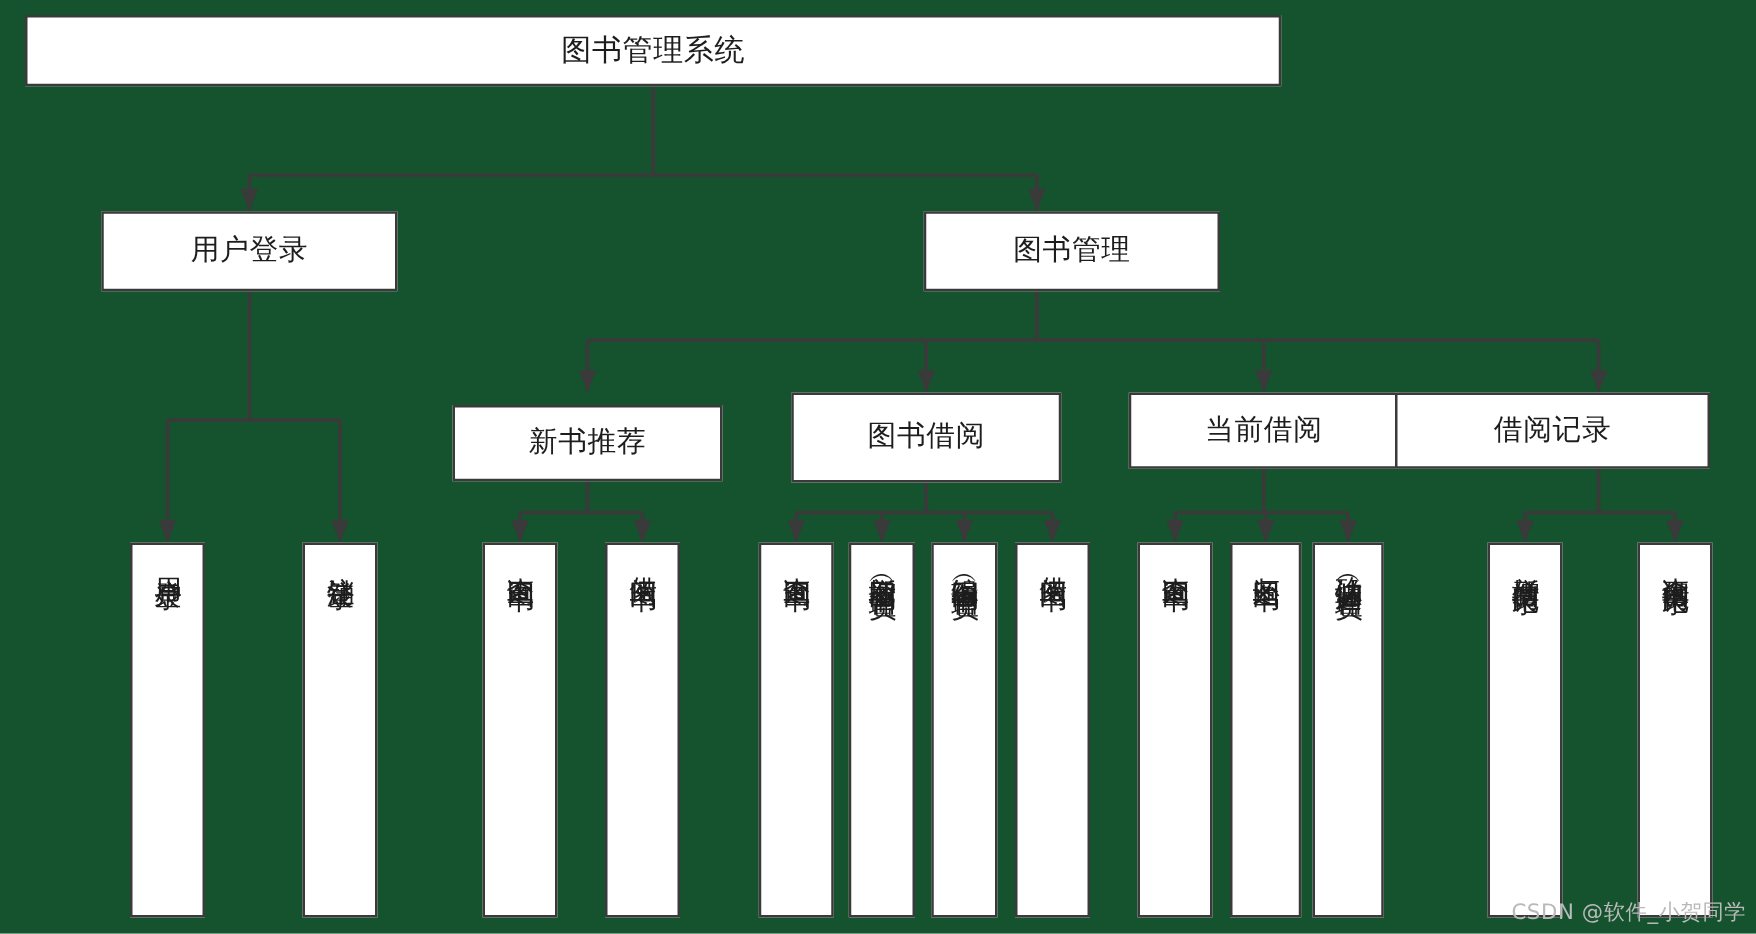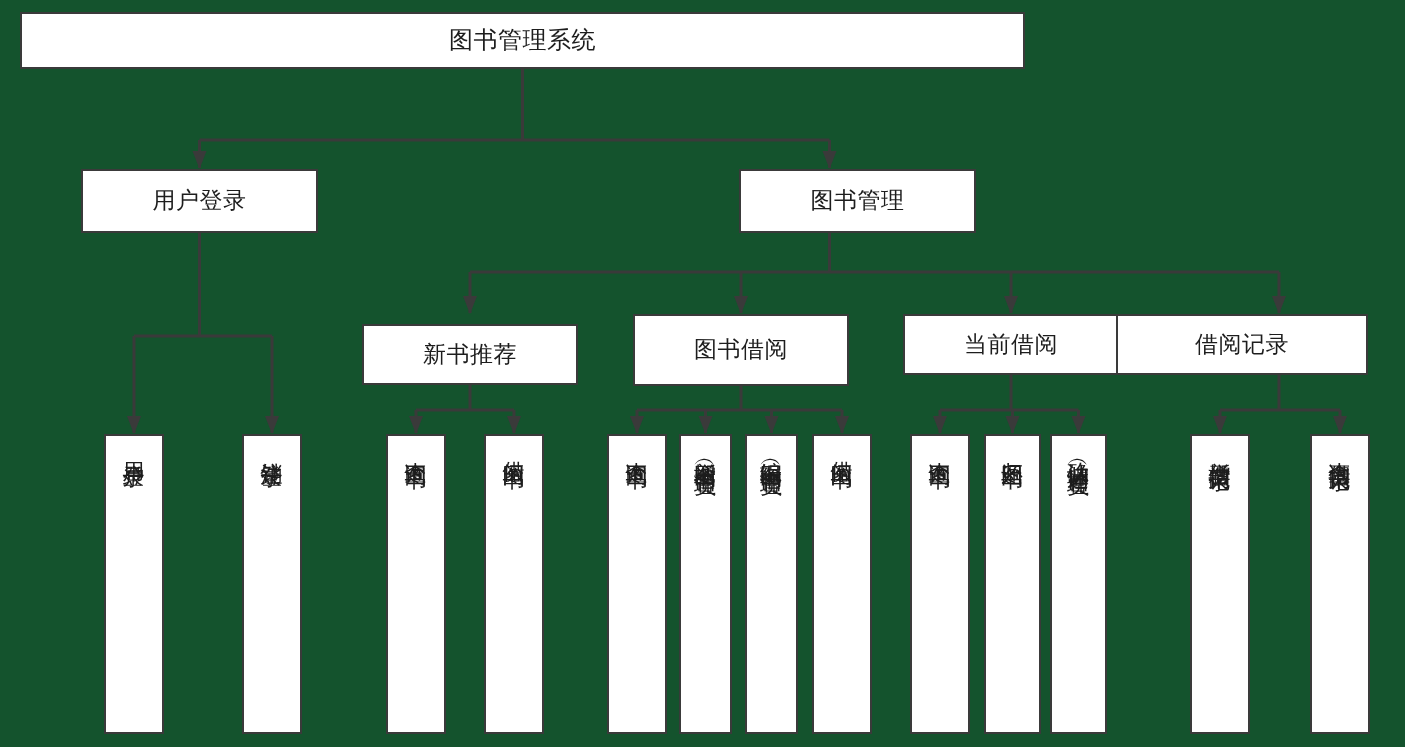--- a/index.html
+++ b/index.html
@@ -187,13 +187,14 @@
       <div class="node vert" style="left: 1050px; top: 434px; width: 57px; height: 300px;">
         <span class="label">确认归还（管理员）</span>
       </div>
       <div class="node vert" style="left: 1190px; top: 434px; width: 60px; height: 300px;">
         <span class="label">新增借阅记录</span>
       </div>
       <div class="node vert" style="left: 1310px; top: 434px; width: 60px; height: 300px;">
         <span class="label">查询借阅记录</span>
       </div>
     </div>
+  <div class="watermark">CSDN @软件_小贺同学</div>
 </div>
 
 </body></html>

